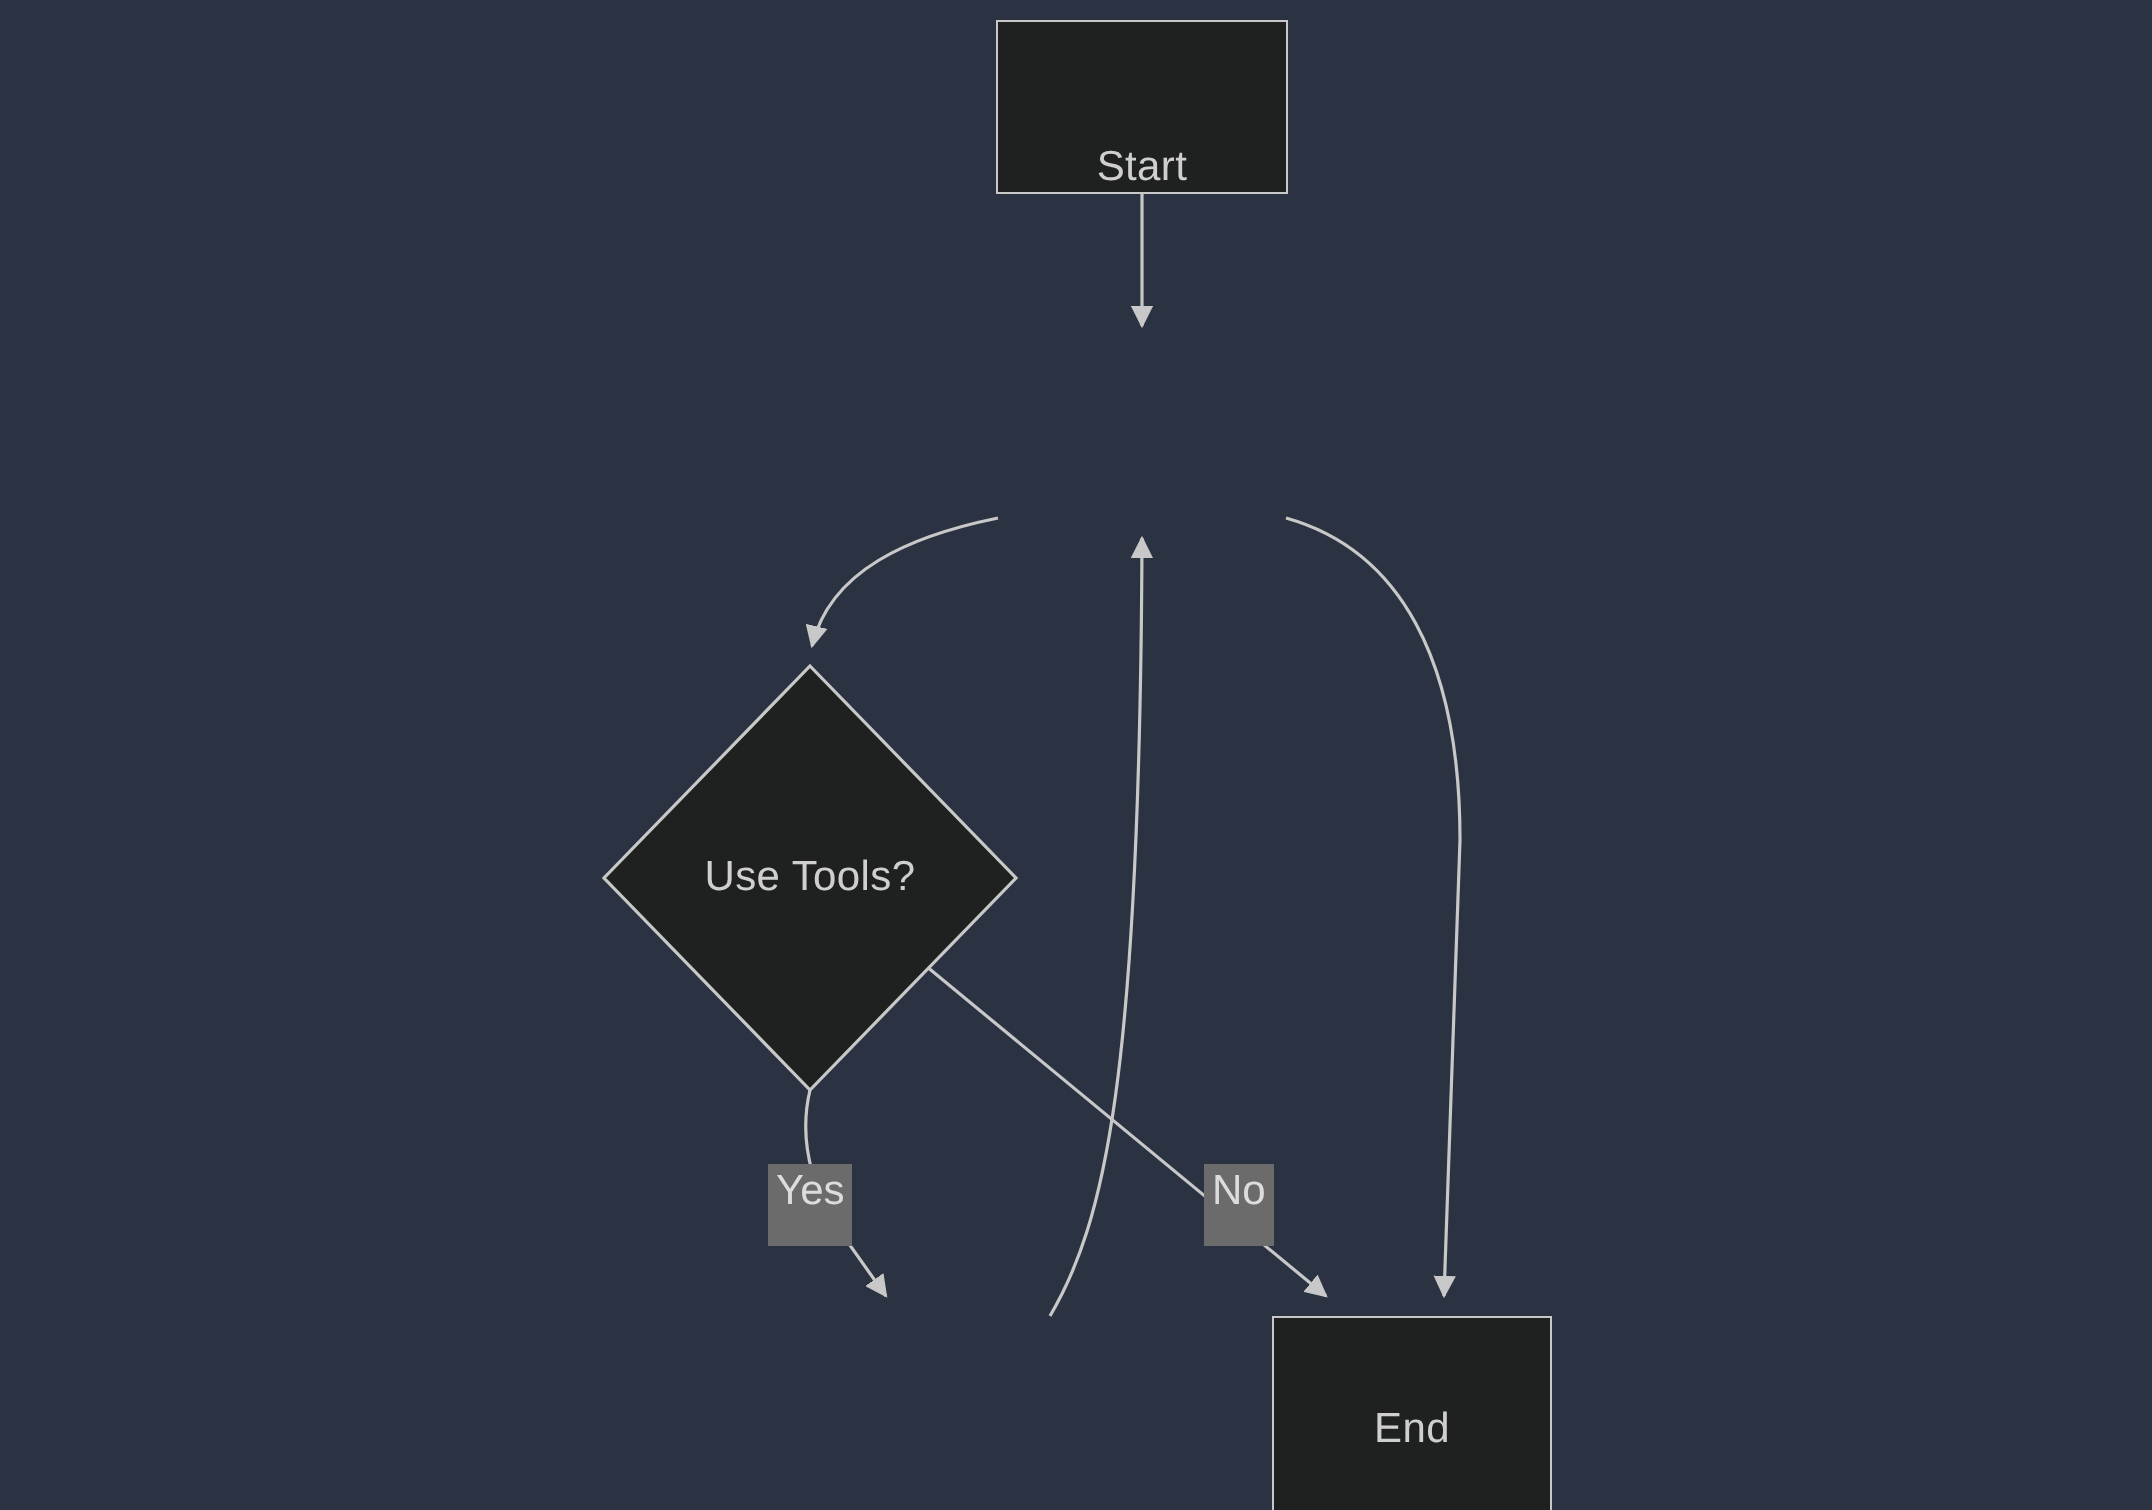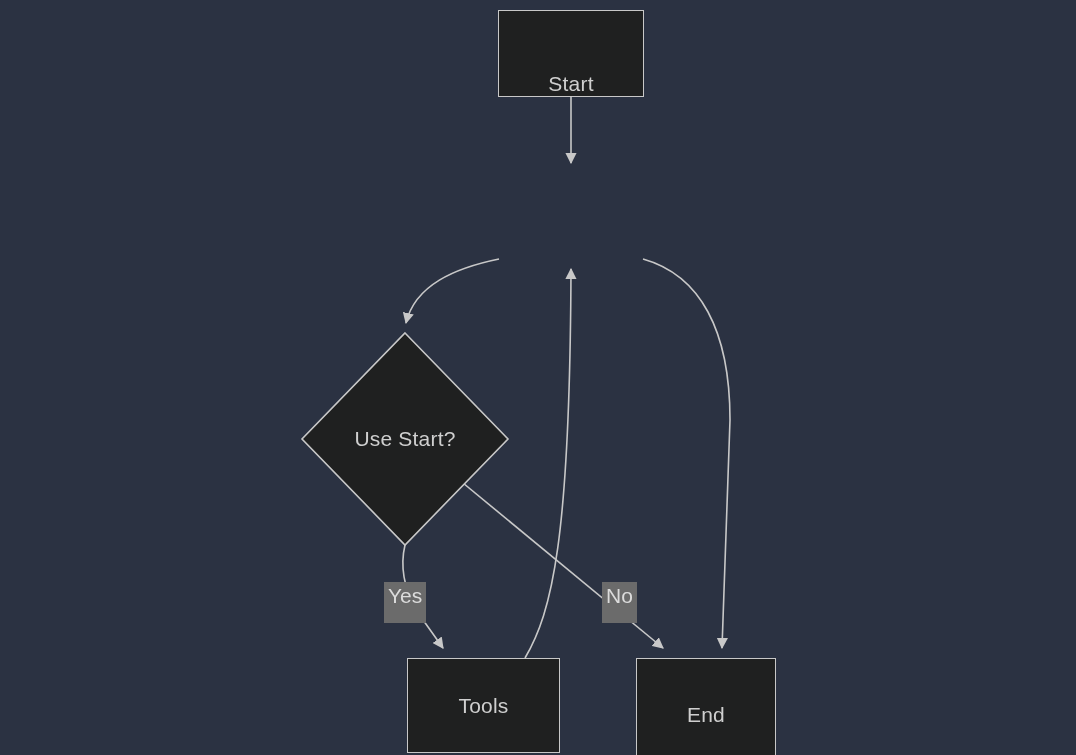--- a/index.html
+++ b/index.html
@@ -108,27 +108,24 @@
   <div class="node" style="left:498px; top:10px; width:146px; height:87px;align-items:flex-end;">
     <span class="node-label">Start</span>
   </div>
 
 
   <div class="diamond-wrap" style="left:302px; top:333px; width:206px; height:212px;">
     <svg width="206" height="212" viewBox="0 0 206 212" xmlns="http://www.w3.org/2000/svg">
       <polygon points="103,0 206,106 103,212 0,106" fill="#1f2020" stroke="#c8c8c8" stroke-width="1.6"></polygon>
     </svg>
     <div class="diamond-text">
-      <span>Use Start?</span>
+      <span>Use Tools?</span>
     </div>
   </div>
 
-  <div class="node" style="left:407px; top:658px; width:153px; height:95px;">
-    <span class="node-label">Tools</span>
-  </div>
 
   <div class="node" style="left:636px; top:658px; width:140px; height:113px;">
     <span class="node-label">End</span>
   </div>
 
   <div class="edge-label" style="left:384px; top:582px;">Yes</div>
 
   <div class="edge-label" style="left:602px; top:582px;">No</div>
 
 </div>

